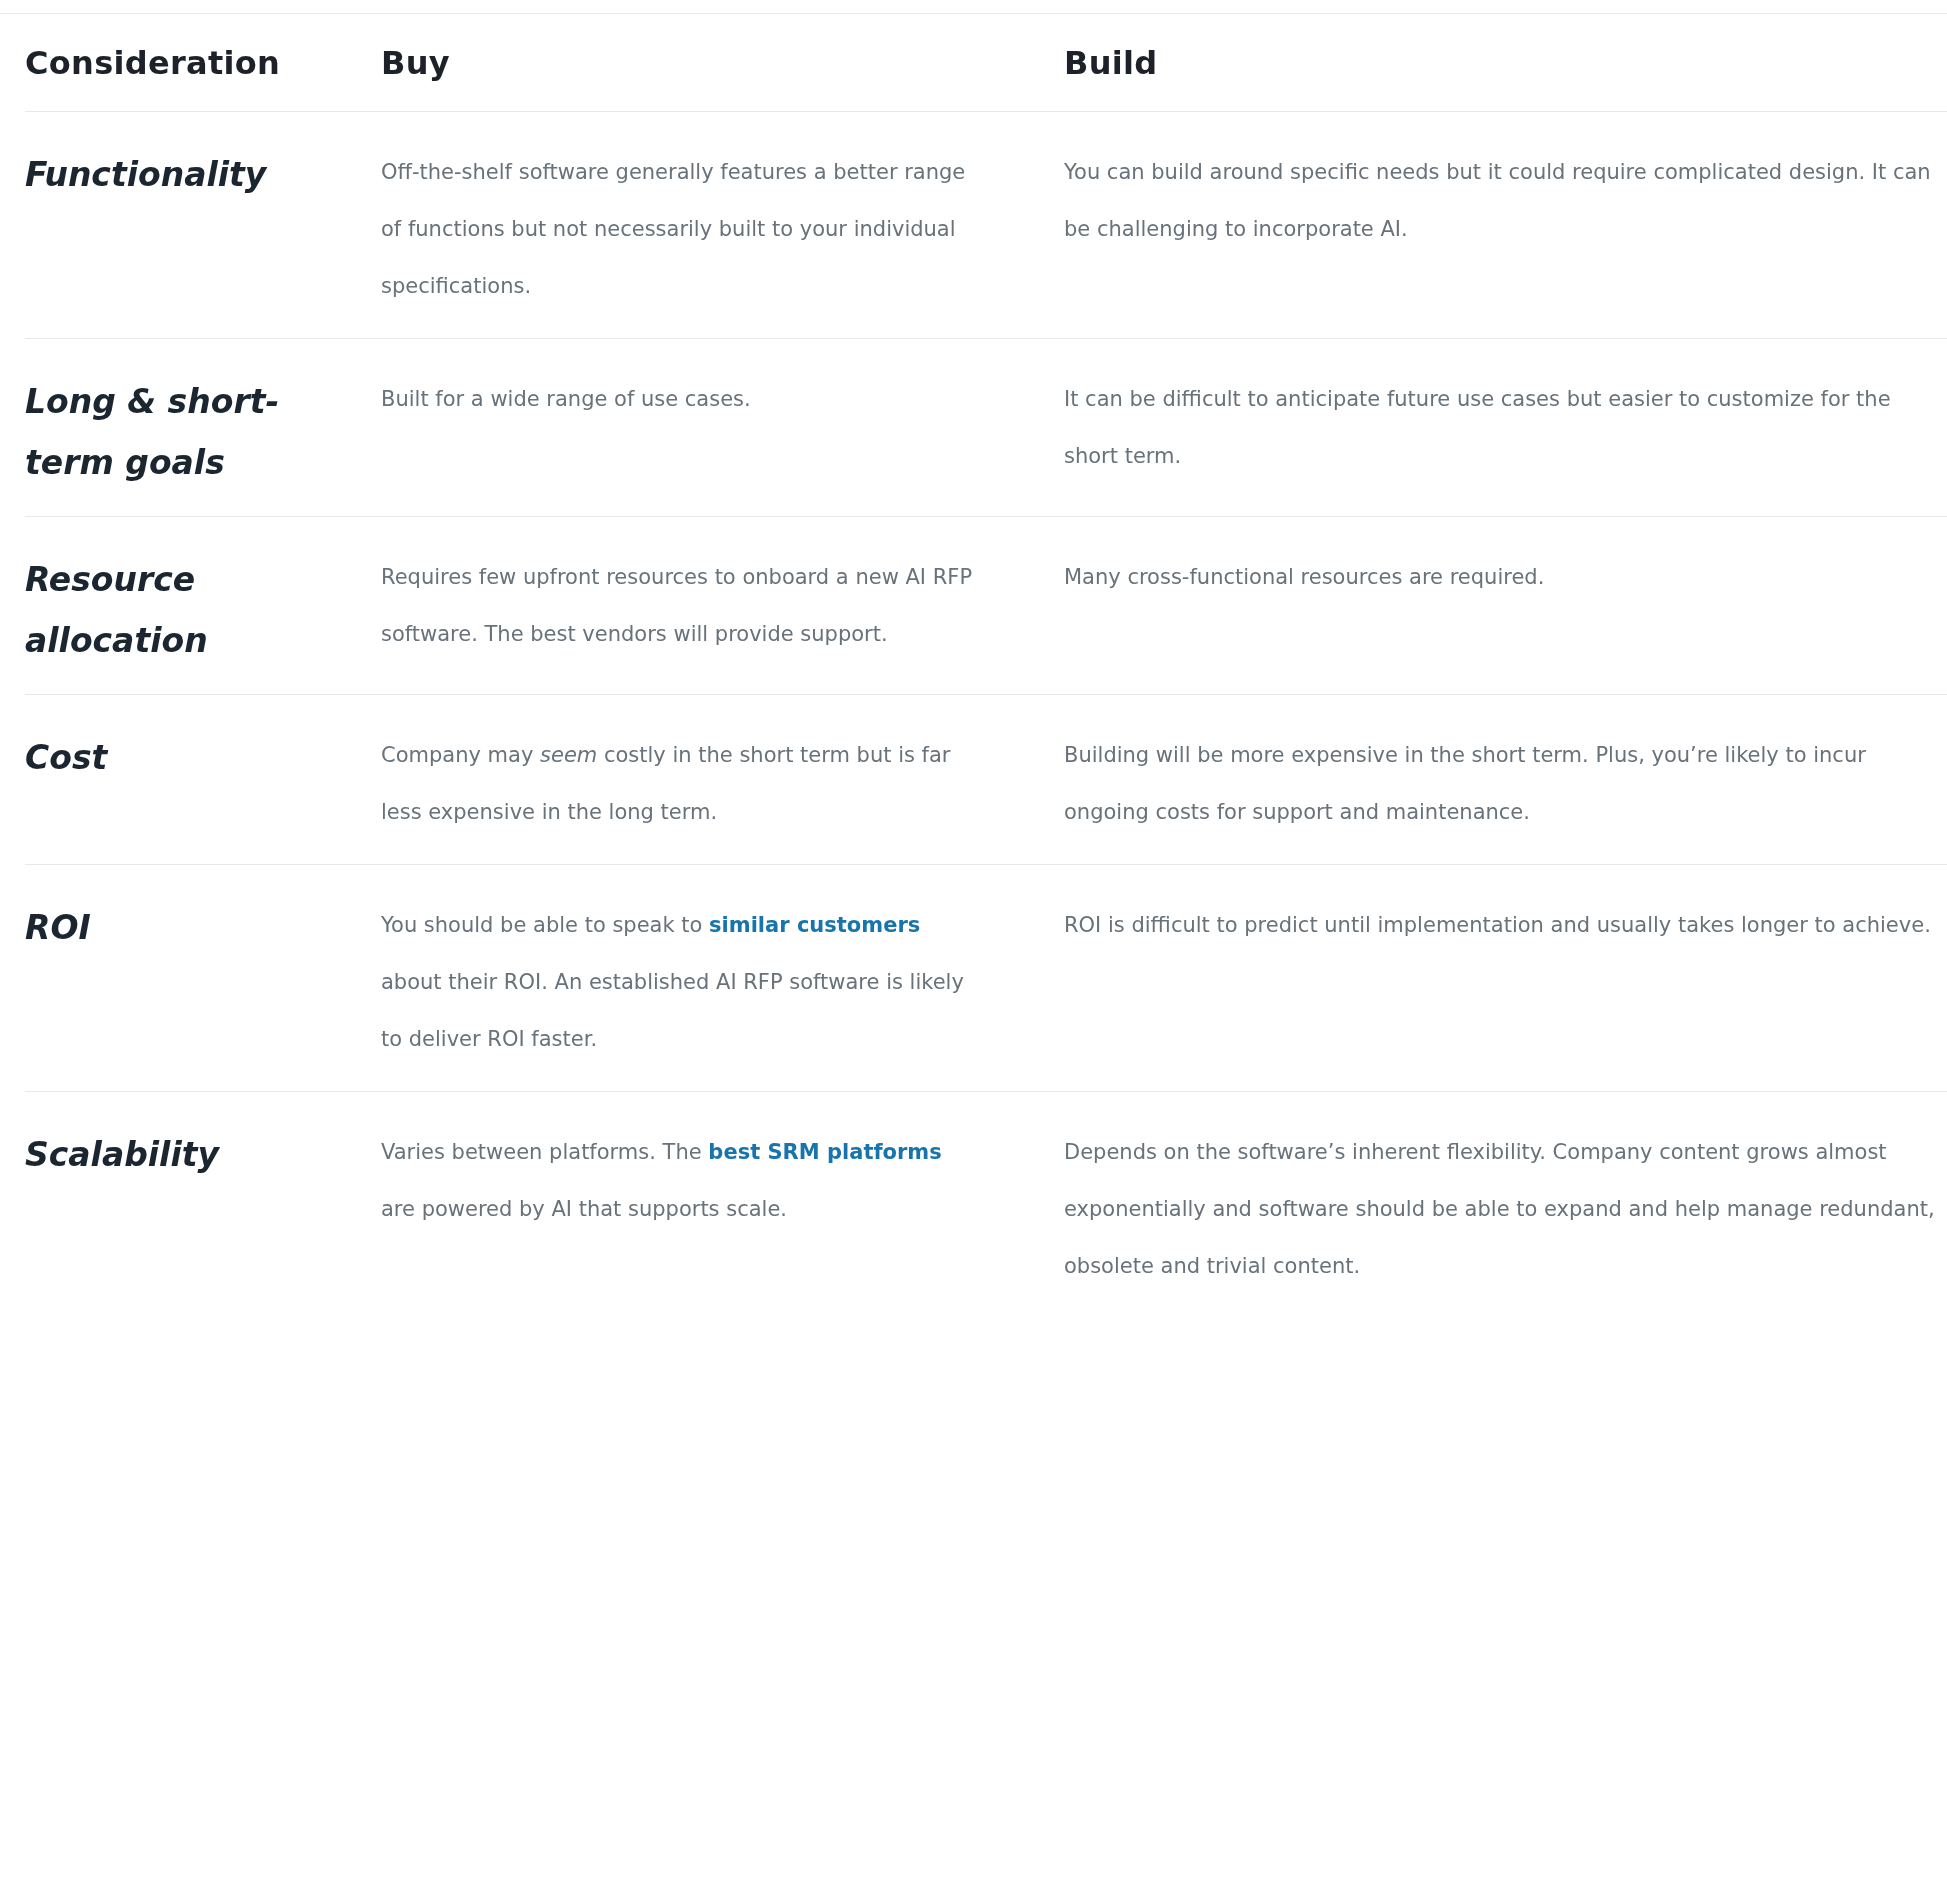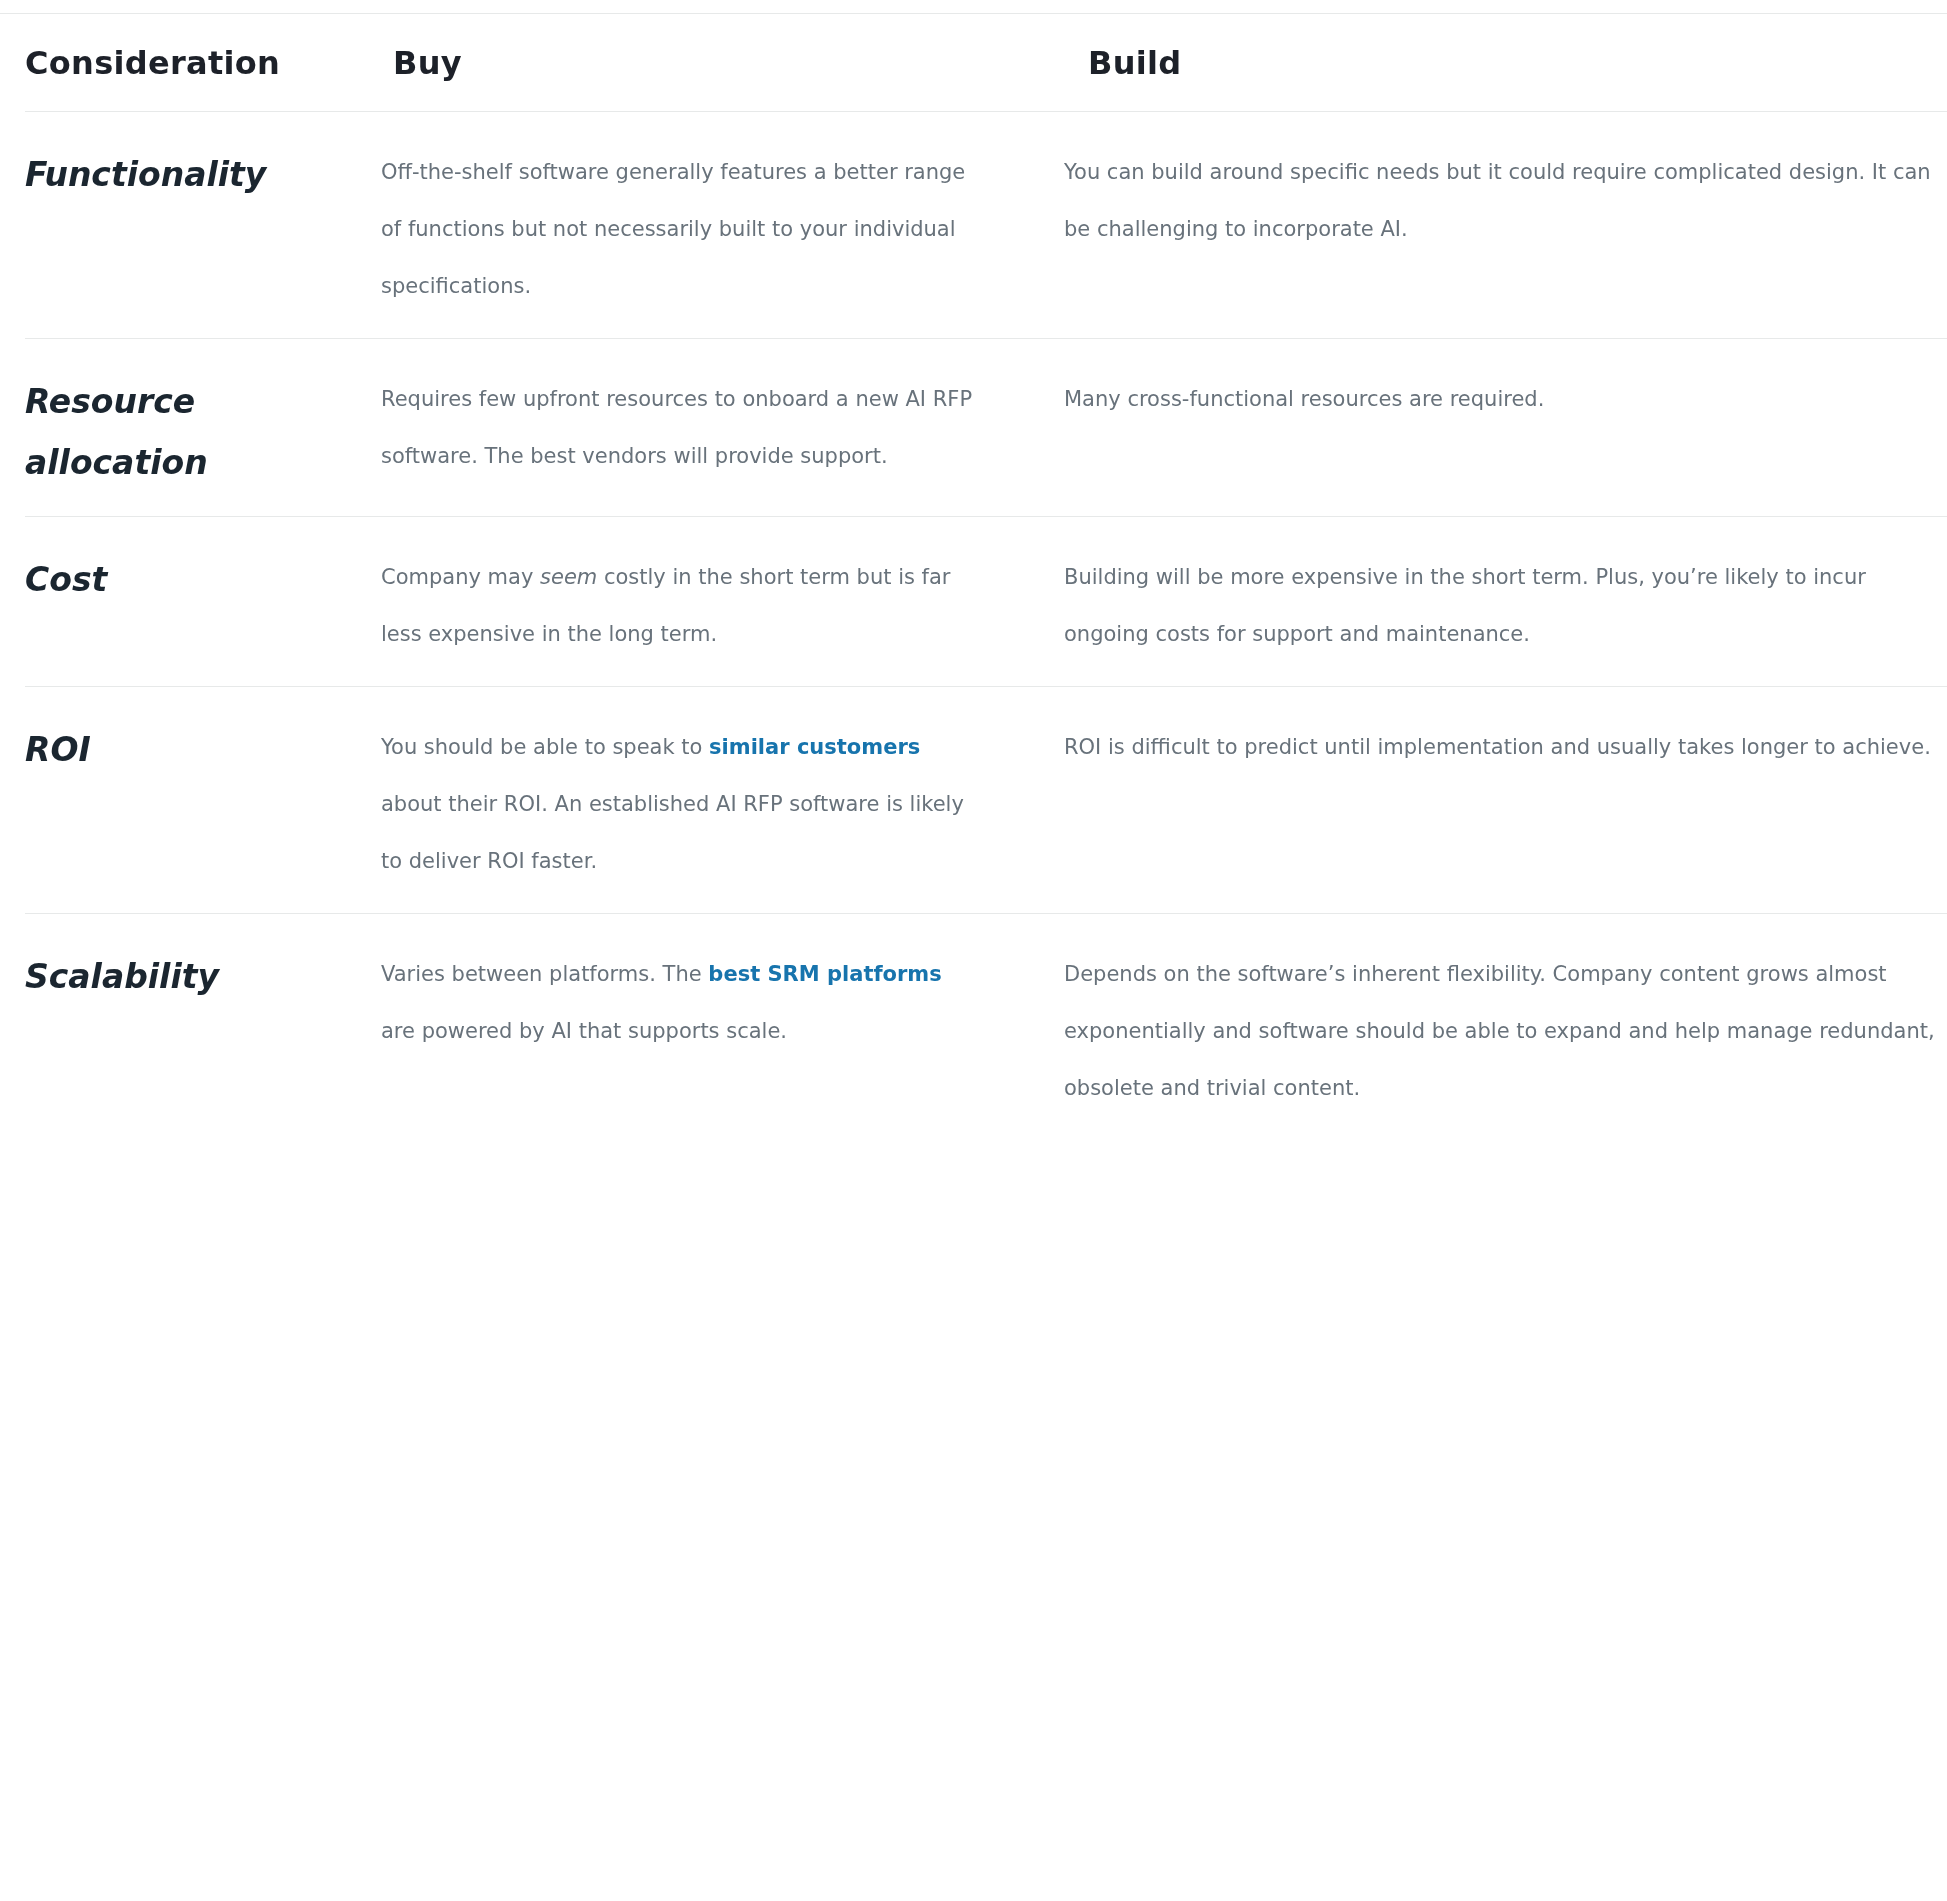--- a/index.html
+++ b/index.html
@@ -21,21 +21,20 @@
     display: grid;
     grid-template-columns: 356px 683px 885px;
     border-bottom: 1.9px solid #e7e9e9;
     align-items: start;
   }
   .row:last-child {
     border-bottom: none;
   }
   .header-row {
     padding: 30px 0 28.5px 0;
-    gap: 12px;
   }
   .header-cell {
     font-size: 32px;
     font-weight: 700;
     color: #1d2129;
     letter-spacing: 0.3px;
     line-height: 1.2;
   }
   .body-row {
     padding: 32px 0 23px 0;
@@ -78,20 +77,25 @@
     <div class="header-cell">Buy</div>
     <div class="header-cell">Build</div>
   </div>
   <div>
       <div class="row body-row">
         <div class="label-cell">Functionality</div>
         <div class="body-cell buy-cell"><span>Off-the-shelf software generally features a better range of functions but not necessarily built to your individual specifications.</span></div>
         <div class="body-cell build-cell"><span>You can build around specific needs but it could require complicated design. It can be challenging to incorporate AI.</span></div>
       </div>
       <div class="row body-row">
+        <div class="label-cell">Long &amp; short-term goals</div>
+        <div class="body-cell buy-cell"><span>Built for a wide range of use cases.</span></div>
+        <div class="body-cell build-cell"><span>It can be difficult to anticipate future use cases but easier to customize for the short term.</span></div>
+      </div>
+      <div class="row body-row">
         <div class="label-cell">Resource allocation</div>
         <div class="body-cell buy-cell"><span>Requires few upfront resources to onboard a new AI RFP software. The best vendors will provide support.</span></div>
         <div class="body-cell build-cell"><span>Many cross-functional resources are required.</span></div>
       </div>
       <div class="row body-row">
         <div class="label-cell">Cost</div>
         <div class="body-cell buy-cell"><span>Company may </span><em>seem</em><span> costly in the short term but is far less expensive in the long term.</span></div>
         <div class="body-cell build-cell"><span>Building will be more expensive in the short term. Plus, you’re likely to incur ongoing costs for support and maintenance.</span></div>
       </div>
       <div class="row body-row">

